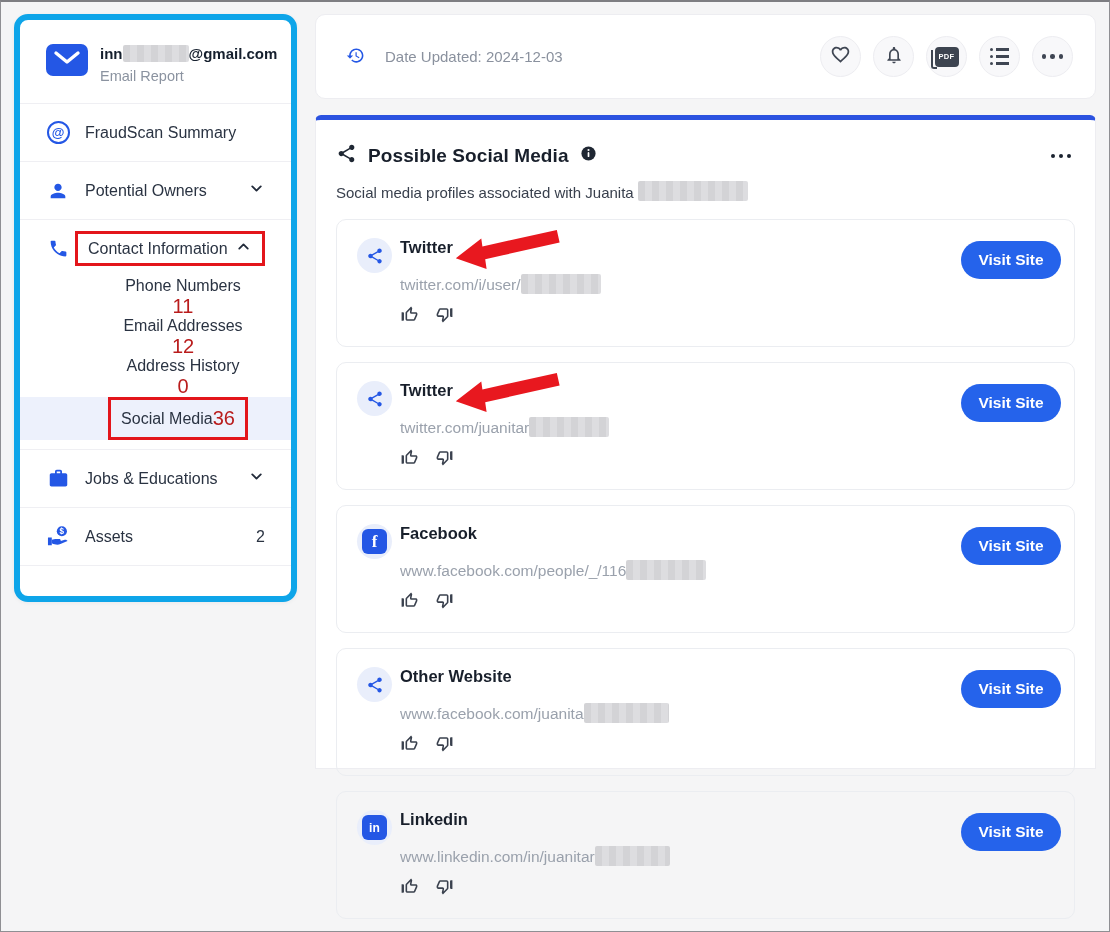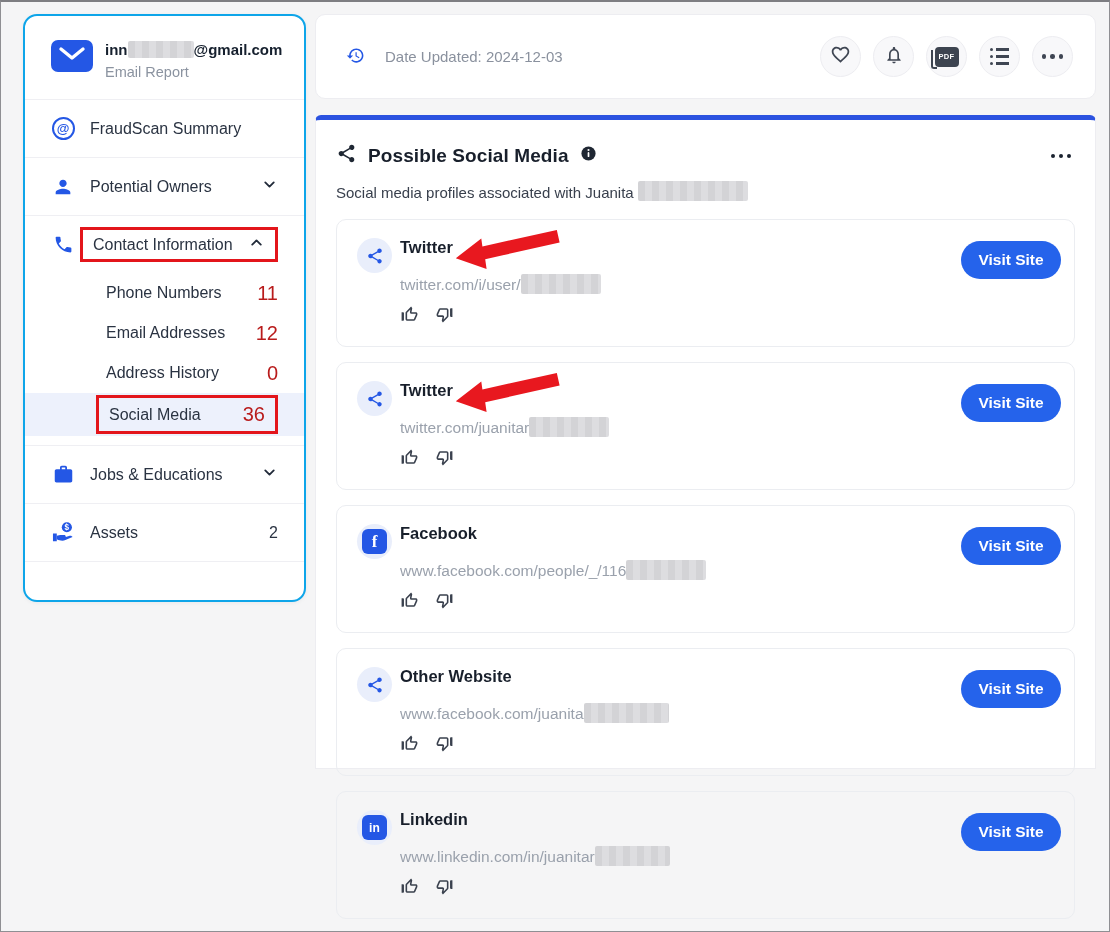--- a/index.html
+++ b/index.html
@@ -8,39 +8,39 @@
     position:relative;
     font-family:"Liberation Sans", sans-serif;
     background:#f5f5f6;
     overflow:hidden;
     color:#1f2733;
   }
   .frame { position:absolute; inset:0; border:1px solid #8f8f93; border-top:2px solid #7e7e82; pointer-events:none; z-index:50; }
 
   
   .sidebar {
-    position:absolute; left:23px; top:14px; width:283px; height:588px;
-    background:#fff; border:2px solid #0ea5e9; border-radius:14px;
+    position:absolute; left:14px; top:14px; width:283px; height:588px;
+    background:#fff; border:6px solid #0ea5e9; border-radius:14px;
     box-shadow:0 1px 4px rgba(20,20,40,.05);
     overflow:hidden;
   }
   .sb-head { display:flex; gap:12px; padding:24px 20px 18px 26px; align-items:flex-start; }
   .mail-badge { width:42px; height:32px; background:#2457e5; border-radius:7px; flex:0 0 auto; display:flex; align-items:center; justify-content:center; }
   .sb-head-txt { line-height:1.25; }
   .sb-email { font-size:15px; font-weight:bold; color:#16202e; white-space:nowrap; }
   .sb-sub { font-size:14.5px; color:#8b93a0; margin-top:3px; }
   .divider { border-top:1px solid #efeff3; }
   .nav-item { height:57px; display:flex; align-items:center; gap:15px; padding:0 26px; cursor:pointer; }
   .nav-ic { width:24px; flex:0 0 auto; display:flex; justify-content:center; }
   .nav-lbl { flex:1; font-size:16px; font-weight:500; color:#2a3342; }
   .nav-count { font-size:16px; color:#2a3342; font-weight:500; }
   .at-icon { width:23px; height:23px; border:2px solid #2457e5; border-radius:50%; color:#2457e5; font-weight:bold; font-size:13px; display:flex; align-items:center; justify-content:center; }
   .redbox { display:flex; flex:1; align-items:center; border:3px solid #e3151b; padding:4px 10px; margin-left:-10px; }
   .redbox .nav-lbl { font-size:16px; }
-  .sub-item { height:40px; display:flex; align-items:center; padding:0 26px 0 81px; cursor:pointer; }
+  .sub-item { height:40px; display:flex; align-items:center; padding:0 26px 0 81px; cursor:pointer;flex-direction:column; }
   .sub-lbl { flex:1; font-size:16px; color:#2a3342; }
   .sub-count { font-size:20px; color:#b91c1c; }
   .sub-item.selected { background:#edf1fc; height:43px; }
   .sub-item.selected .redbox { padding:5px 10px; }
   .sub-gap { height:9px; }
 
   
   .blur {
     display:inline-block; height:17px; border-radius:2px; vertical-align:-3px;
     background:repeating-linear-gradient(90deg,#d3d3d6 0 7px,#dddde0 7px 14px);

